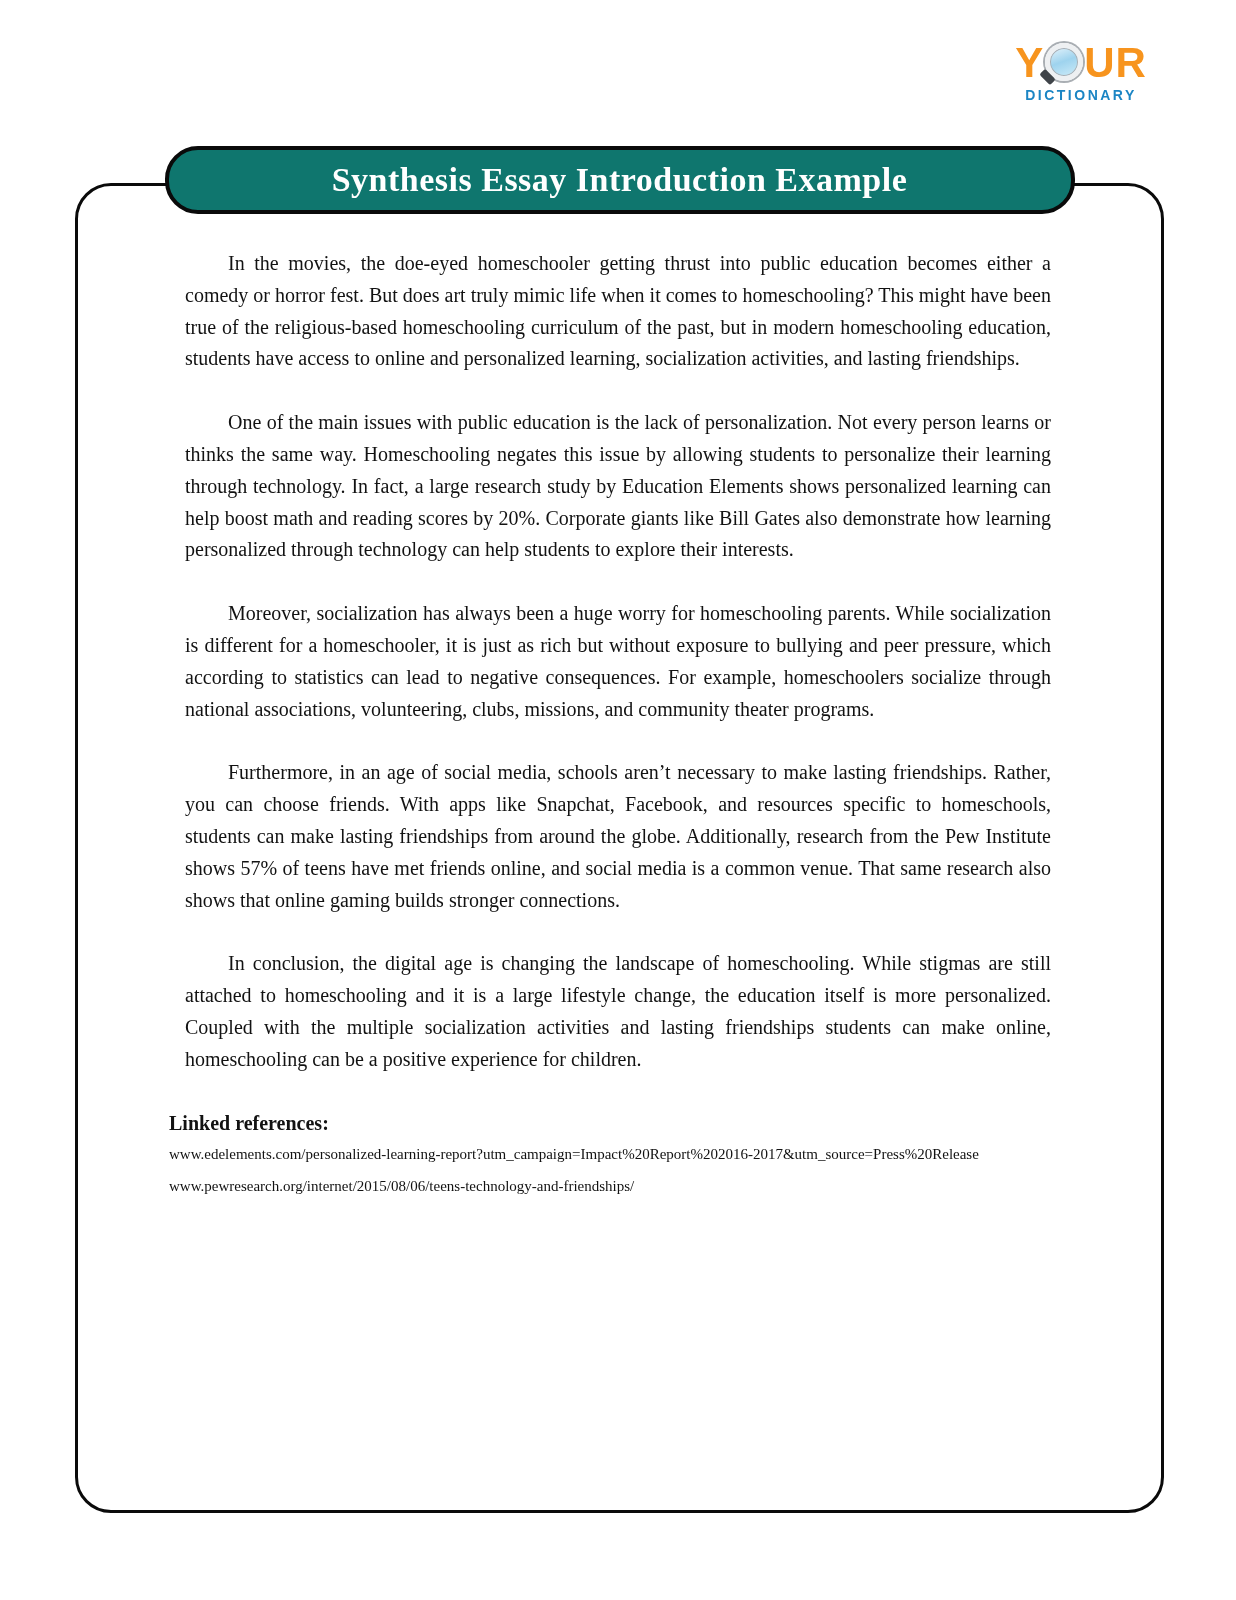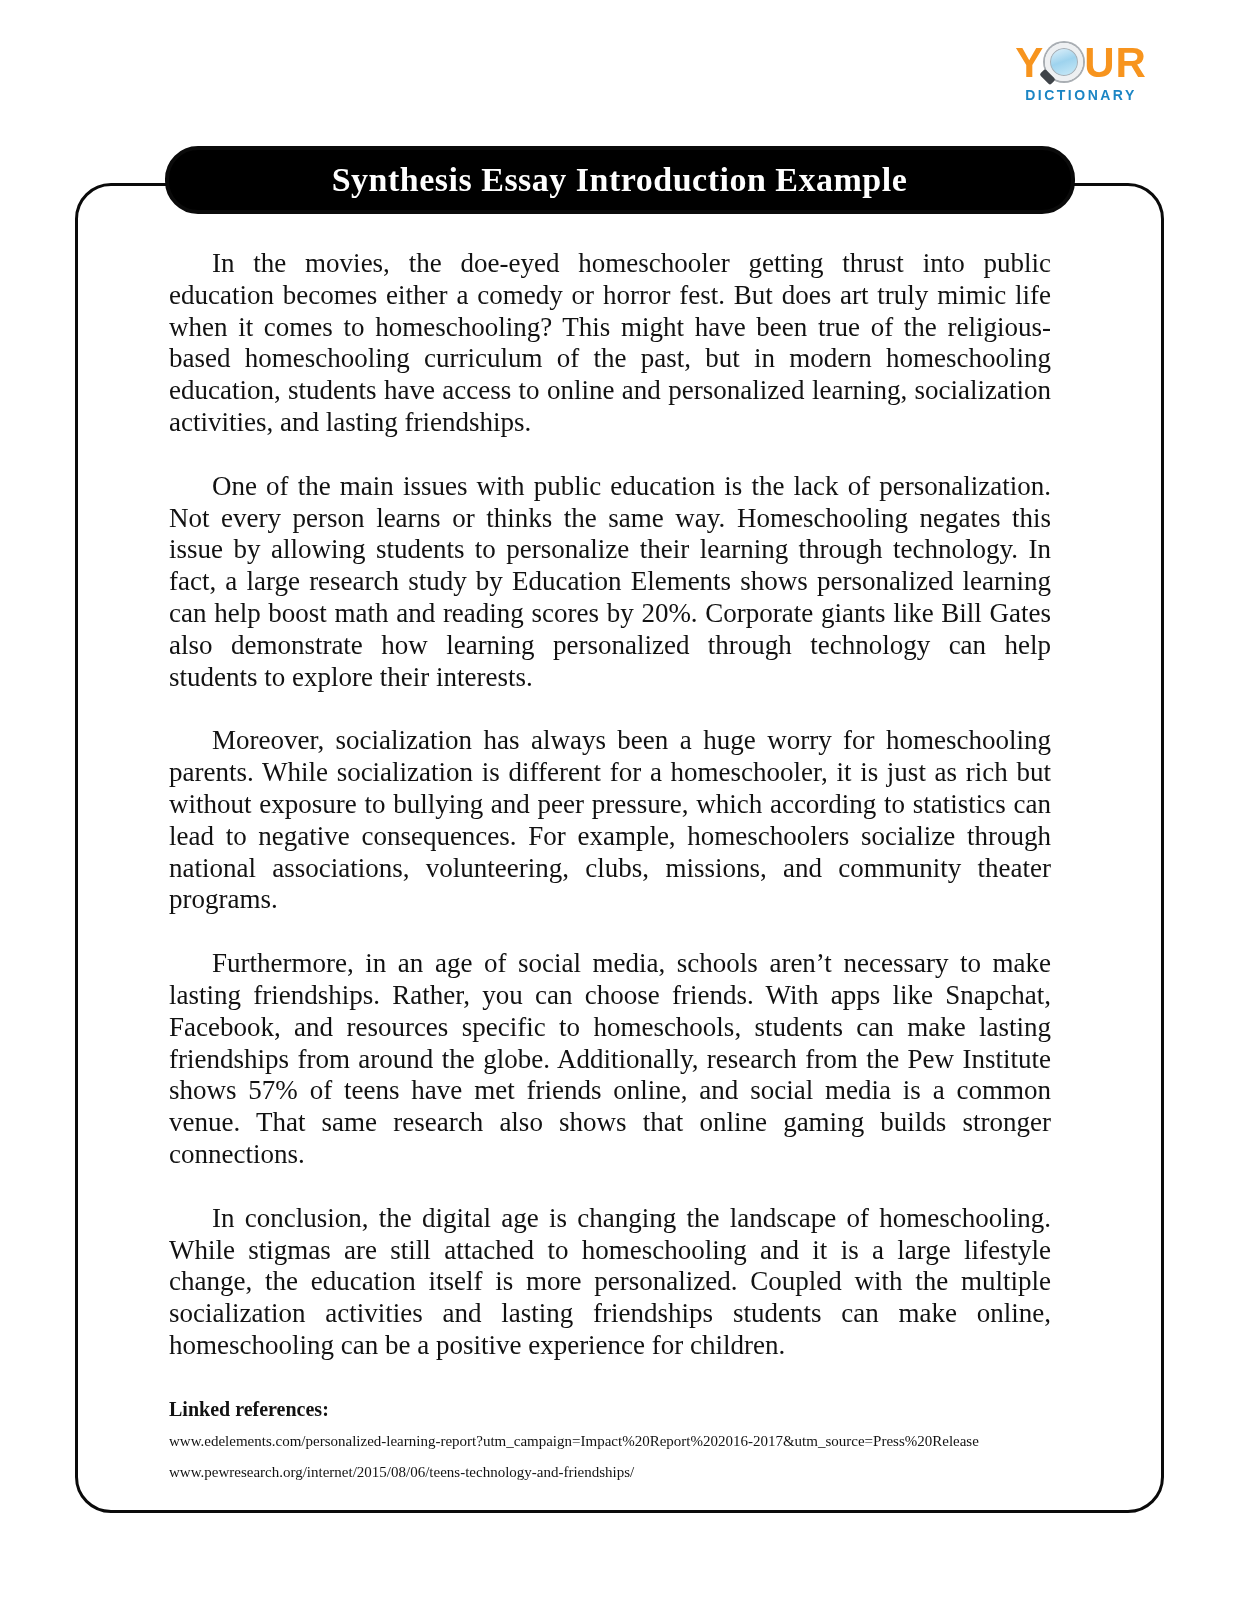--- a/index.html
+++ b/index.html
@@ -80,21 +80,21 @@
     border: 3.5px solid #0a0a0a;
     border-radius: 36px;
   }
   .banner {
     position: absolute;
     top: -40px;
     left: 50%;
     transform: translateX(-50%);
     width: 910px;
     height: 68px;
-    background: #000000;
+    background: #0f766e;
     border: 4px solid #0a0a0a;
     border-radius: 33px;
     display: flex;
     align-items: center;
     justify-content: center;
   }
   .banner h1 {
     margin: 0;
     font-family: "Liberation Serif", serif;
     font-weight: 700;
@@ -102,22 +102,22 @@
     letter-spacing: 0.5px;
     color: #ffffff;
     white-space: nowrap;
   }
 
   
   .content {
     padding: 62px 110px 0 91px;
   }
   .content p {
-    margin: 0 0 32px 0;
-    font-size: 27px;
+    margin: 0 0 32px 16px;
+    font-size: 20px;
     line-height: 31.8px;
     text-align: justify;
     text-indent: 43px;
     hyphens: auto;
     -webkit-hyphens: auto;
   }
   .references { }
   .ref-heading {
     font-size: 20px;
     line-height: 31.8px;

